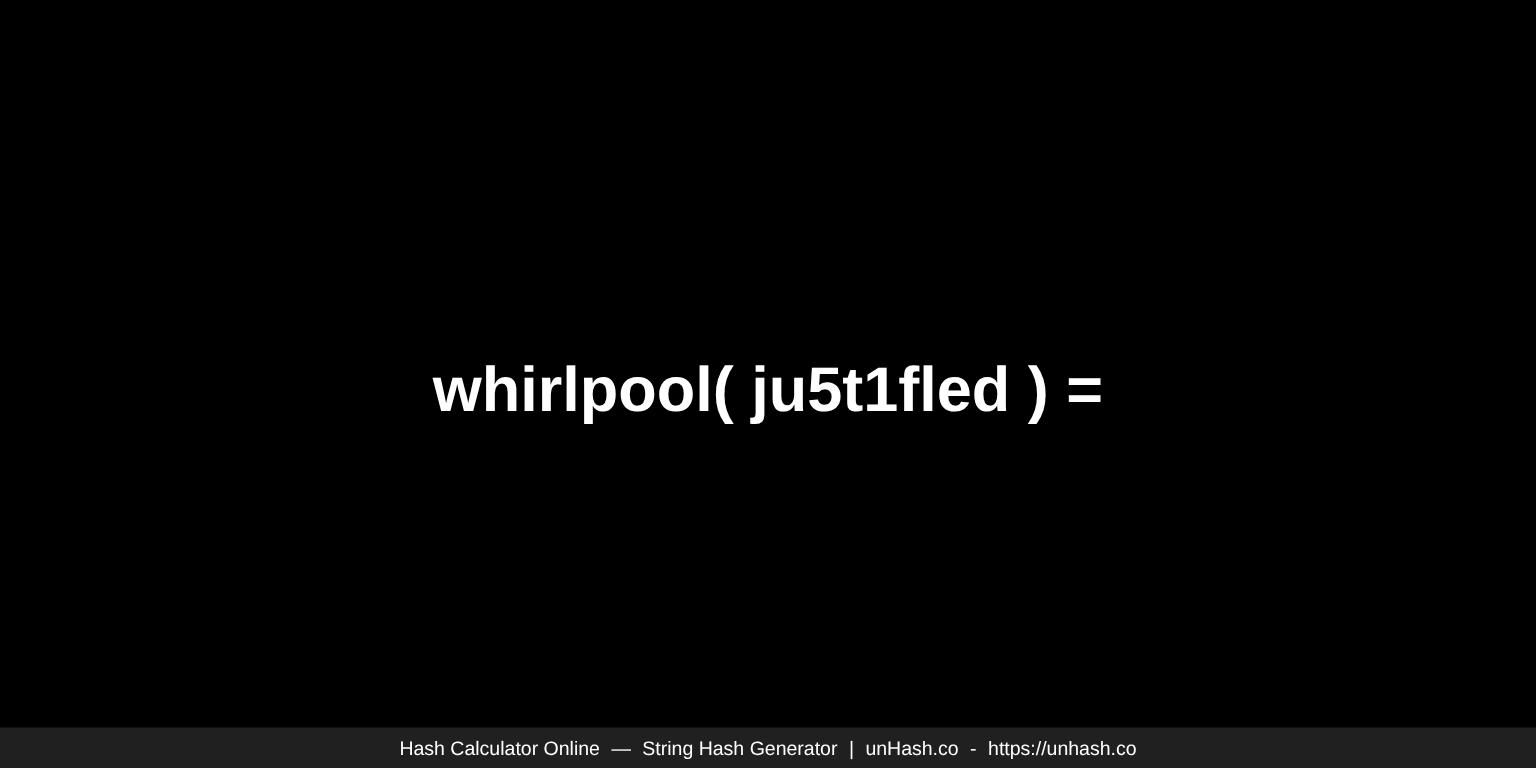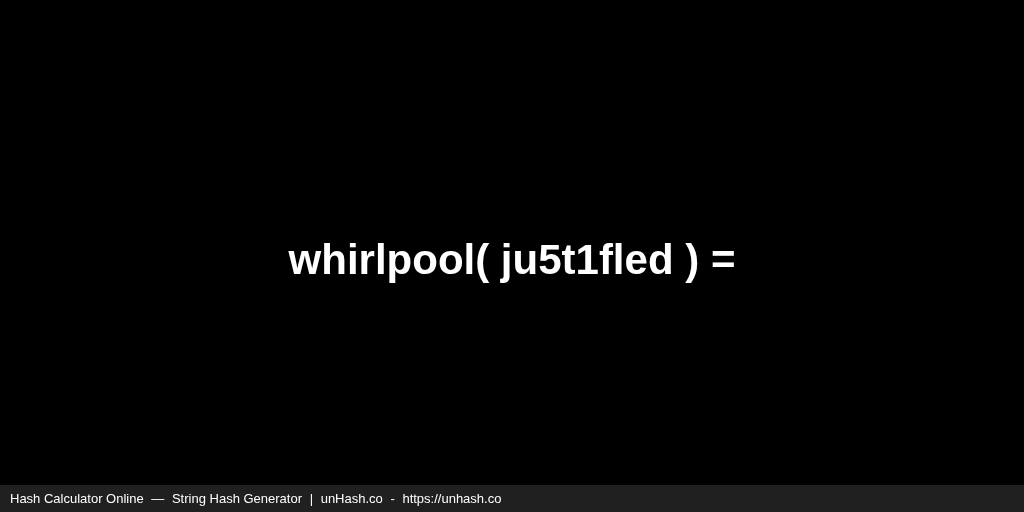--- a/index.html
+++ b/index.html
@@ -43,20 +43,21 @@
       letter-spacing: 0.3px;
     }
     .footer {
       position: absolute;
       bottom: 0;
       left: 0;
       right: 0;
       background-color: #202020;
       color: #ffffff;
       font-size: 13px;
+      text-align: center;
       padding: 6px 10px;
     }
     .footer-separator {
       margin: 0 4px;
     }
   </style>
 </head>
 <body>
 
 <div class="main-content">

